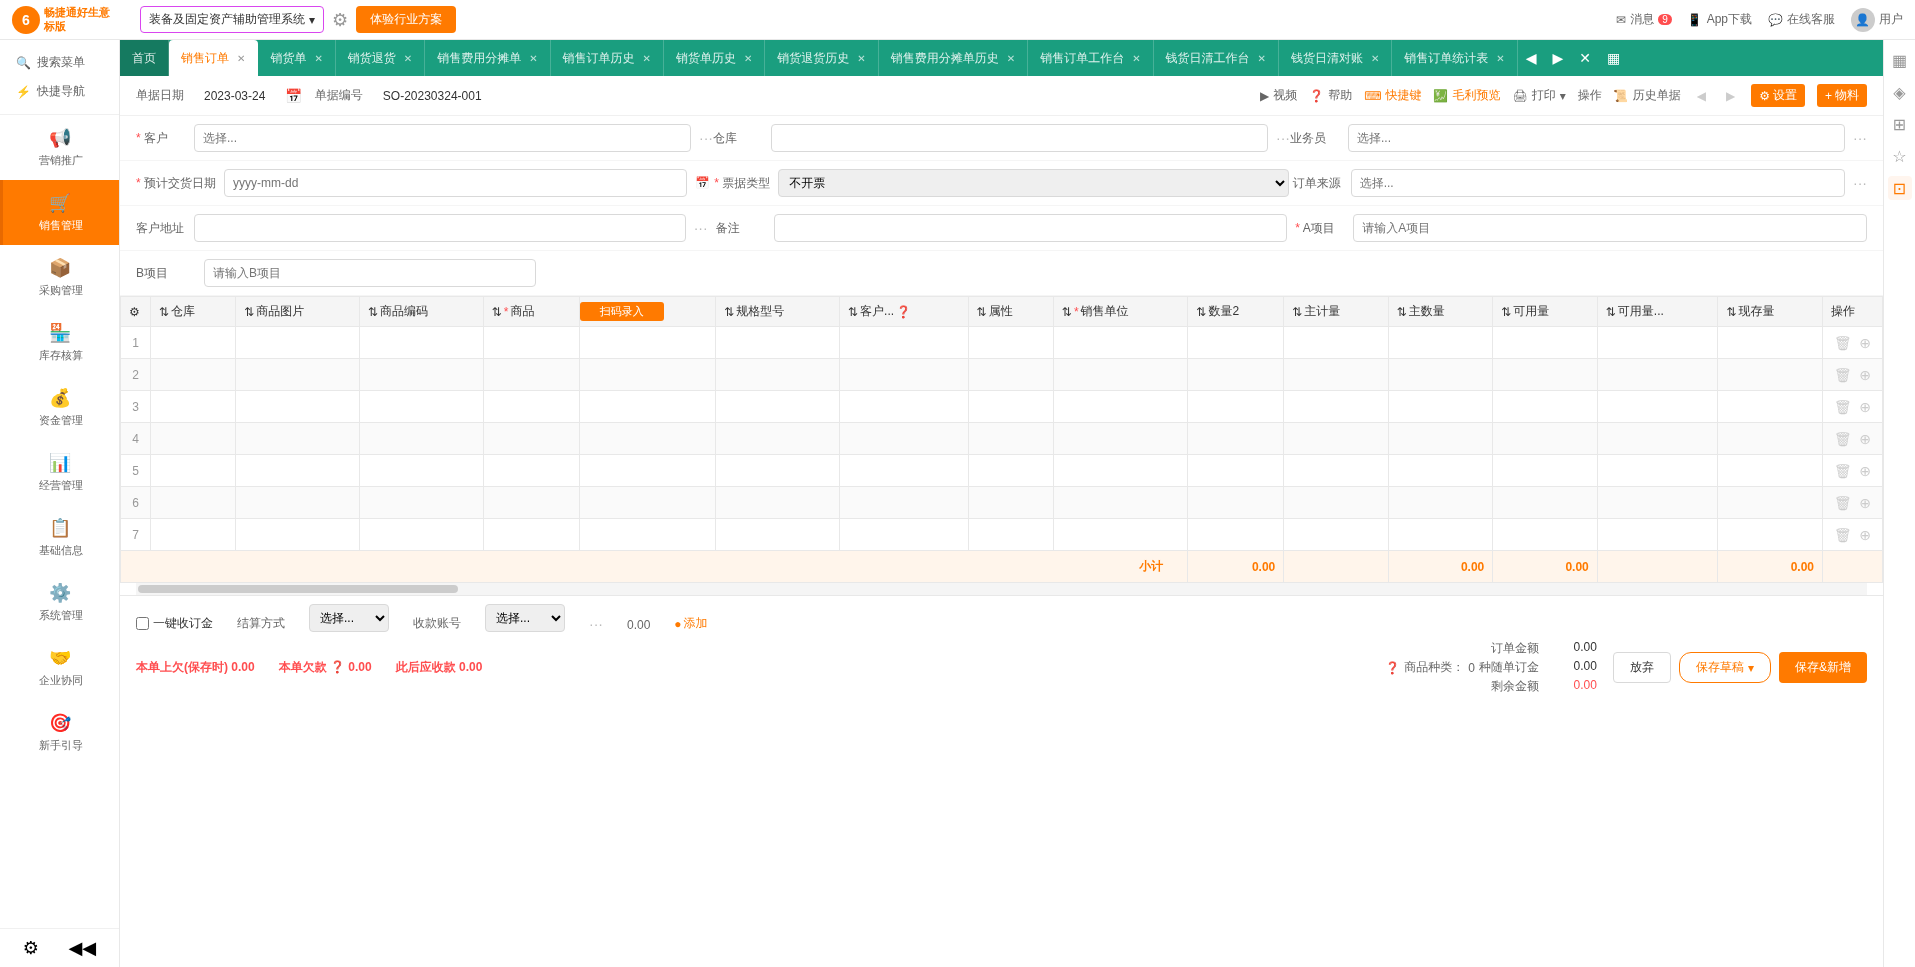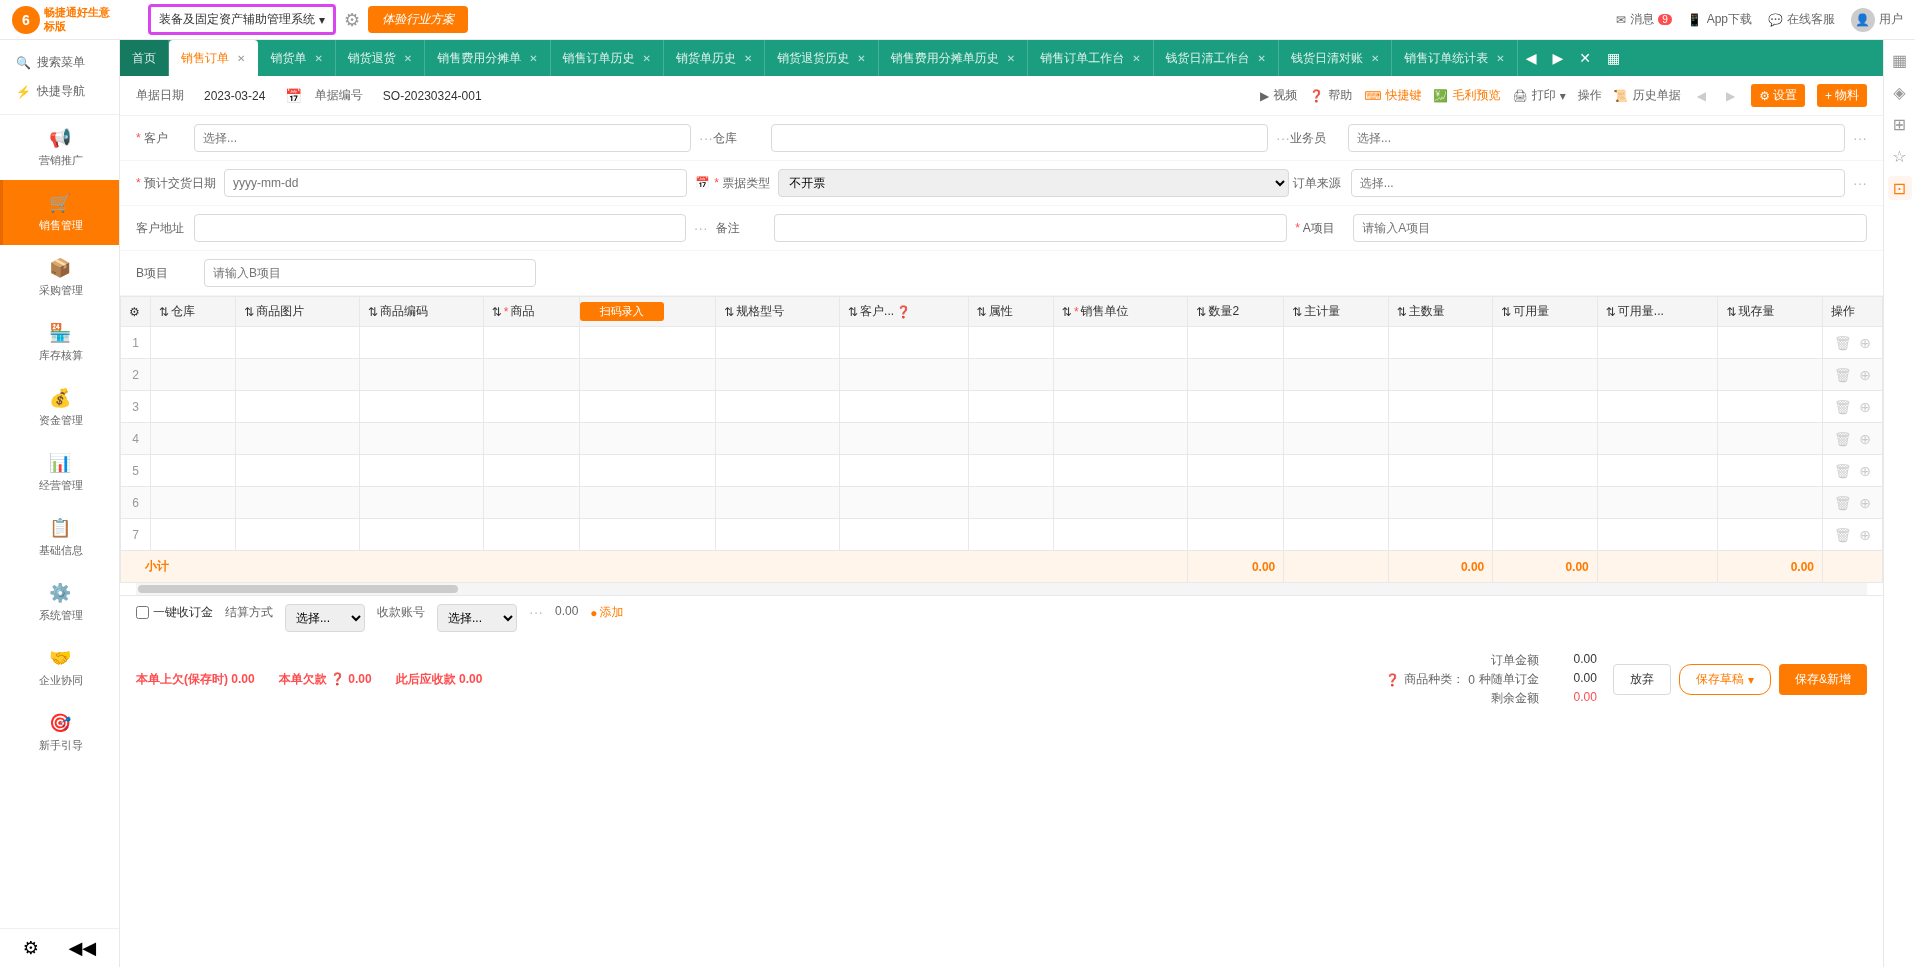--- a/index.html
+++ b/index.html
@@ -7,22 +7,22 @@
 
     
     .app-container { display: flex; flex-direction: column; height: 967px; width: 1915px; }
 
     
     .top-bar { height: 40px; background: #fff; display: flex; align-items: center; padding: 0 12px; border-bottom: 1px solid #e8e8e8; justify-content: space-between; }
     .top-bar-left { display: flex; align-items: center; gap: 8px; }
     .logo-area { display: flex; align-items: center; gap: 4px; width: 120px; }
     .logo-icon { width: 28px; height: 28px; background: #ff7a00; border-radius: 50%; display: flex; align-items: center; justify-content: center; color: white; font-size: 14px; font-weight: bold; }
     .logo-text { font-size: 11px; color: #ff7a00; line-height: 1.2; font-weight: bold; }
-    .system-selector { display: flex; align-items: center; gap: 4px; padding: 4px 8px; border: 3px solid #d946ef; border-radius: 4px; cursor: pointer; font-size: 12px; color: #333; margin-left: 8px; }
-    .solution-btn { background: #ff7a00; color: white; border: none; border-radius: 4px; padding: 5px 14px; font-size: 12px; cursor: pointer; font-style: italic; }
+    .system-selector { display: flex; align-items: center; gap: 4px; padding: 4px 8px; border: 1px solid #d946ef; border-radius: 4px; cursor: pointer; font-size: 12px; color: #333; }
+    .solution-btn { background: #ff7a00; color: white; border: none; border-radius: 4px; padding: 5px 14px; font-size: 12px; cursor: pointer; }
     .top-bar-right { display: flex; align-items: center; gap: 16px; font-size: 12px; color: #666; }
     .top-right-item { display: flex; align-items: center; gap: 4px; cursor: pointer; }
     .badge { background: #ff4d4f; color: white; border-radius: 8px; padding: 0 4px; font-size: 10px; }
 
     
     .main-wrapper { display: flex; flex: 1; overflow: hidden; }
 
     
     .sidebar { width: 120px; background: #fff; display: flex; flex-direction: column; border-right: 1px solid #e8e8e8; }
     .sidebar-search { padding: 8px; border-bottom: 1px solid #f0f0f0; }
@@ -65,30 +65,30 @@
     .data-table-wrap { overflow-x: auto; }
     .data-table { width: 100%; border-collapse: collapse; font-size: 12px; }
     .data-table th { background: #f5f5f5; padding: 6px 8px; text-align: left; border: 1px solid #e8e8e8; white-space: nowrap; color: #333; font-weight: normal; }
     .data-table td { border: 1px solid #e8e8e8; padding: 4px 8px; height: 32px; }
     .data-table tr:nth-child(even) td { background: #fafafa; }
     .row-num { color: #999; text-align: center; width: 30px; }
     .scan-btn { background: #ff7a00; color: white; border: none; border-radius: 3px; padding: 2px 20px; font-size: 11px; cursor: pointer; }
     .th-sort { display: flex; align-items: center; gap: 2px; cursor: pointer; }
     .col-actions { width: 60px; }
     .action-btn { color: #ccc; cursor: pointer; font-size: 14px; margin: 0 2px; }
-    .subtotal-row td { background: #fff5eb !important; color: #ff7a00; font-weight: bold; }
+    .subtotal-row td { background: #fff5eb !important; color: #ff7a00; font-weight: bold; text-align: right; }
     .subtotal-label { color: #ff7a00; font-weight: bold; padding: 6px 16px; }
 
     
     .scroll-bar { height: 12px; background: #f5f5f5; margin: 0 16px; position: relative; }
     .scroll-thumb { height: 8px; width: 320px; background: #ccc; border-radius: 4px; position: absolute; top: 2px; left: 2px; }
 
     
     .bottom-bar { border-top: 1px solid #e8e8e8; padding: 8px 16px; background: #fff; }
-    .payment-row { display: flex; align-items: flex-start; gap: 12px; margin-bottom: 20px; }
+    .payment-row { display: flex; align-items: flex-end; gap: 24px; margin-bottom: 8px; }
     .checkbox-item { display: flex; align-items: center; gap: 4px; font-size: 12px; color: #333; }
     .add-btn { color: #ff7a00; cursor: pointer; display: flex; align-items: center; gap: 2px; font-size: 12px; }
     .amount-zero { color: #666; }
 
     .summary-row { display: flex; align-items: center; justify-content: space-between; }
     .summary-info { display: flex; align-items: center; gap: 24px; font-size: 12px; color: #666; }
     .summary-item span { color: #ff4d4f; font-weight: bold; }
     .summary-right { display: flex; align-items: center; gap: 16px; }
     .order-summary { display: flex; flex-direction: column; align-items: flex-end; gap: 2px; font-size: 12px; color: #666; }
     .order-summary-row { display: flex; gap: 8px; }

